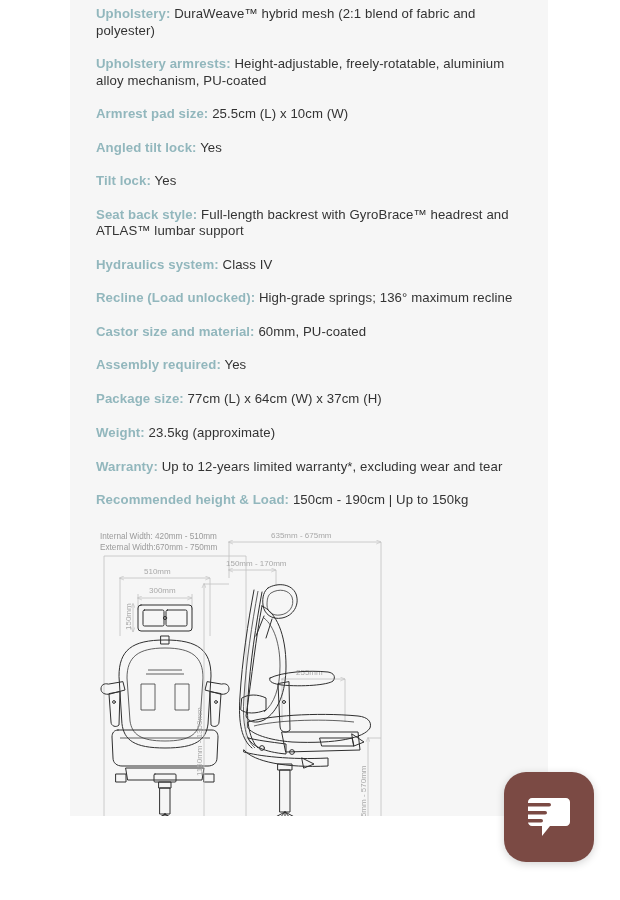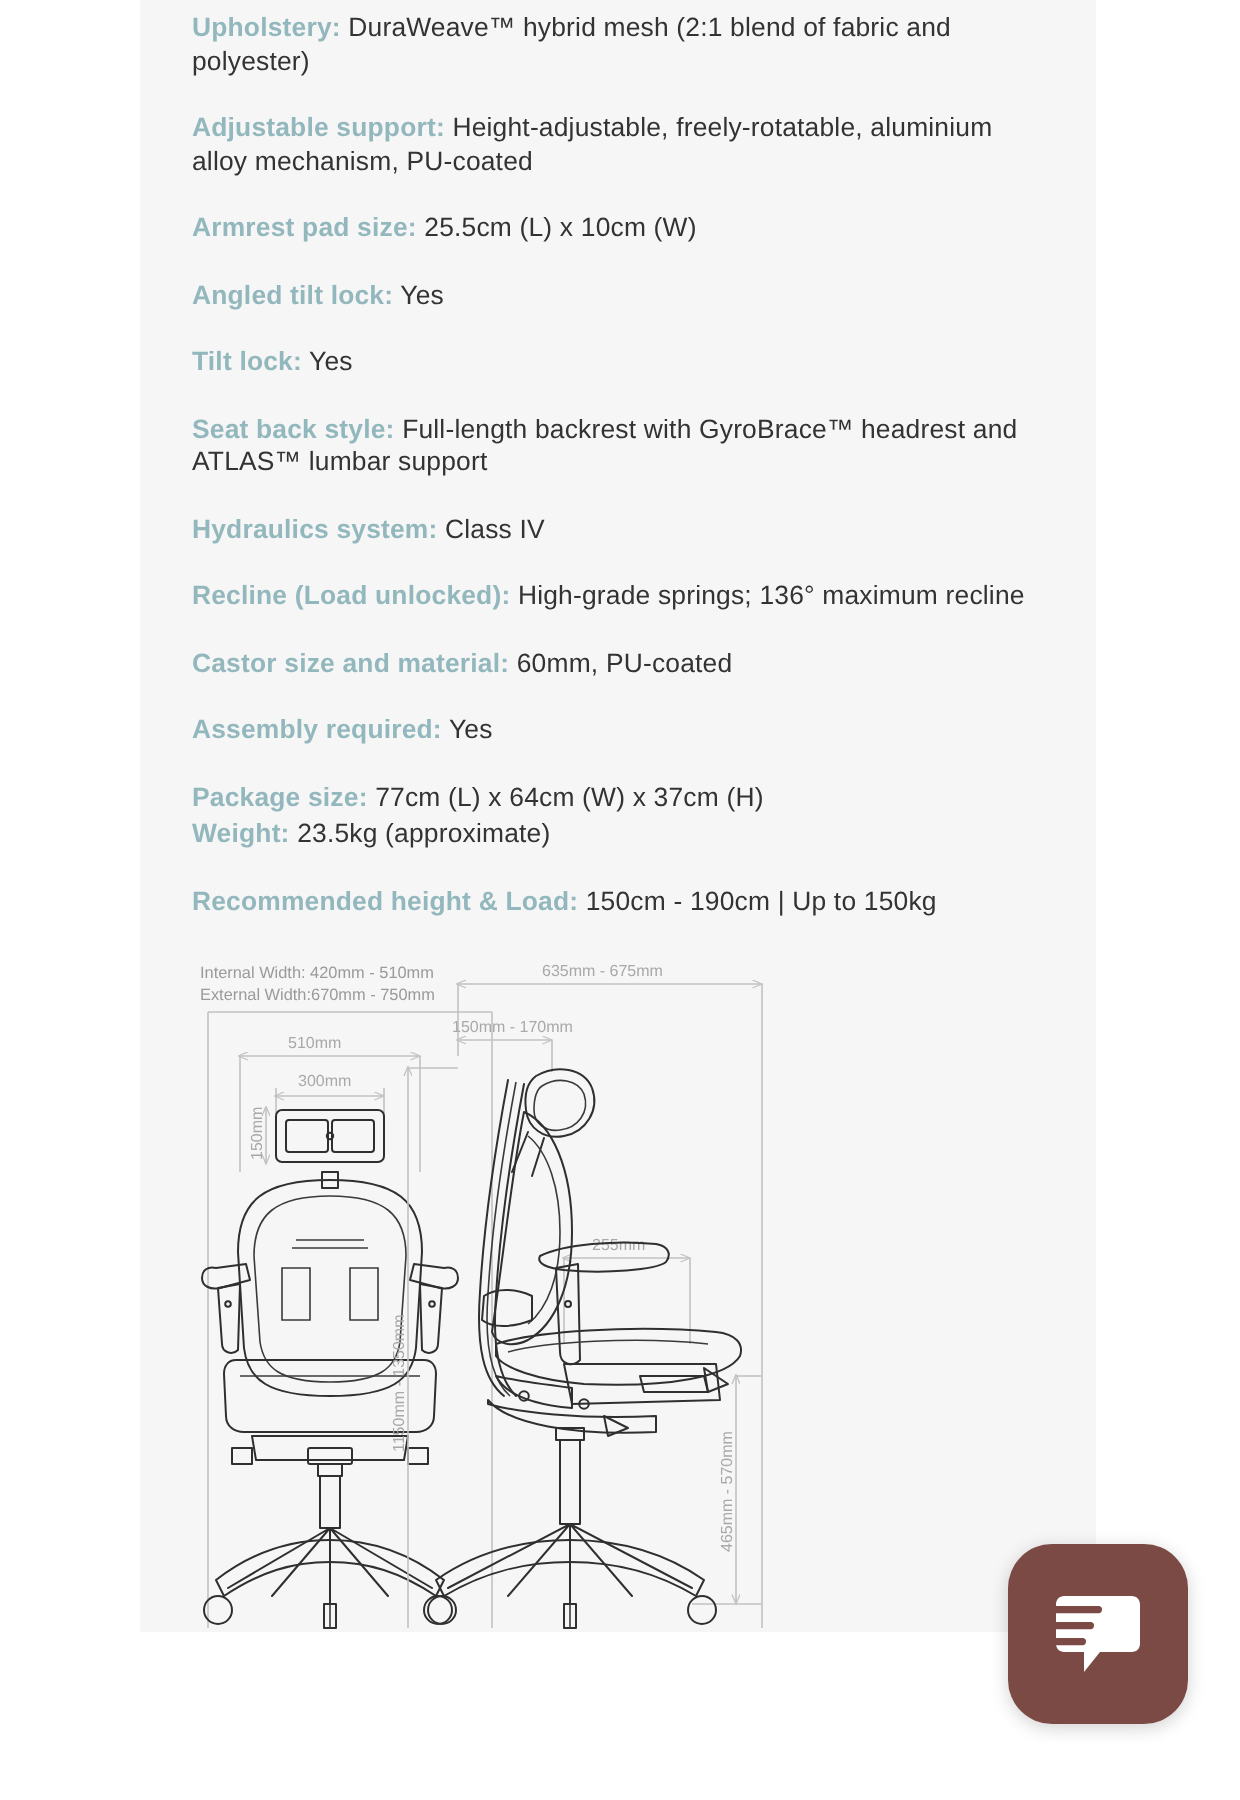--- a/index.html
+++ b/index.html
@@ -35,21 +35,21 @@
     padding-top: 6px;
   }
   .spec {
     margin: 0 0 17px 0;
     font-size: 13.2px;
     line-height: 16.5px;
     color: #2b2b2b;
     letter-spacing: 0.1px;
   }
   .spec.tight {
-    margin-bottom: 2px;
+    margin-bottom: 18px;
   }
   .spec-label {
     color: #92b7bd;
     font-weight: bold;
   }
   .spec-value {
     color: #333333;
   }
 
   
@@ -90,21 +90,21 @@
   <div class="card">
 
     <div class="spec-list">
 
       <p class="spec">
         <span class="spec-label">Upholstery:</span>
         <span class="spec-value">DuraWeave™ hybrid mesh (2:1 blend of fabric and polyester)</span>
       </p>
 
       <p class="spec">
-        <span class="spec-label">Adjustable support:</span>
+        <span class="spec-label">Upholstery armrests:</span>
         <span class="spec-value">Height-adjustable, freely-rotatable, aluminium alloy mechanism, PU-coated</span>
       </p>
 
       <p class="spec">
         <span class="spec-label">Armrest pad size:</span>
         <span class="spec-value">25.5cm (L) x 10cm (W)</span>
       </p>
 
 
       <p class="spec">
@@ -146,20 +146,24 @@
       <p class="spec tight">
         <span class="spec-label">Package size:</span>
         <span class="spec-value">77cm (L) x 64cm (W) x 37cm (H)</span>
       </p>
 
       <p class="spec">
         <span class="spec-label">Weight:</span>
         <span class="spec-value">23.5kg (approximate)</span>
       </p>
 
+      <p class="spec">
+        <span class="spec-label">Warranty:</span>
+        <span class="spec-value">Up to 12-years limited warranty*, excluding wear and tear</span>
+      </p>
 
       <p class="spec">
         <span class="spec-label">Recommended height &amp; Load:</span>
         <span class="spec-value">150cm - 190cm | Up to 150kg</span>
       </p>
 
     </div>
 
     <div class="diagram">
       <svg width="426" height="340" viewBox="0 0 426 340" xmlns="http://www.w3.org/2000/svg">

